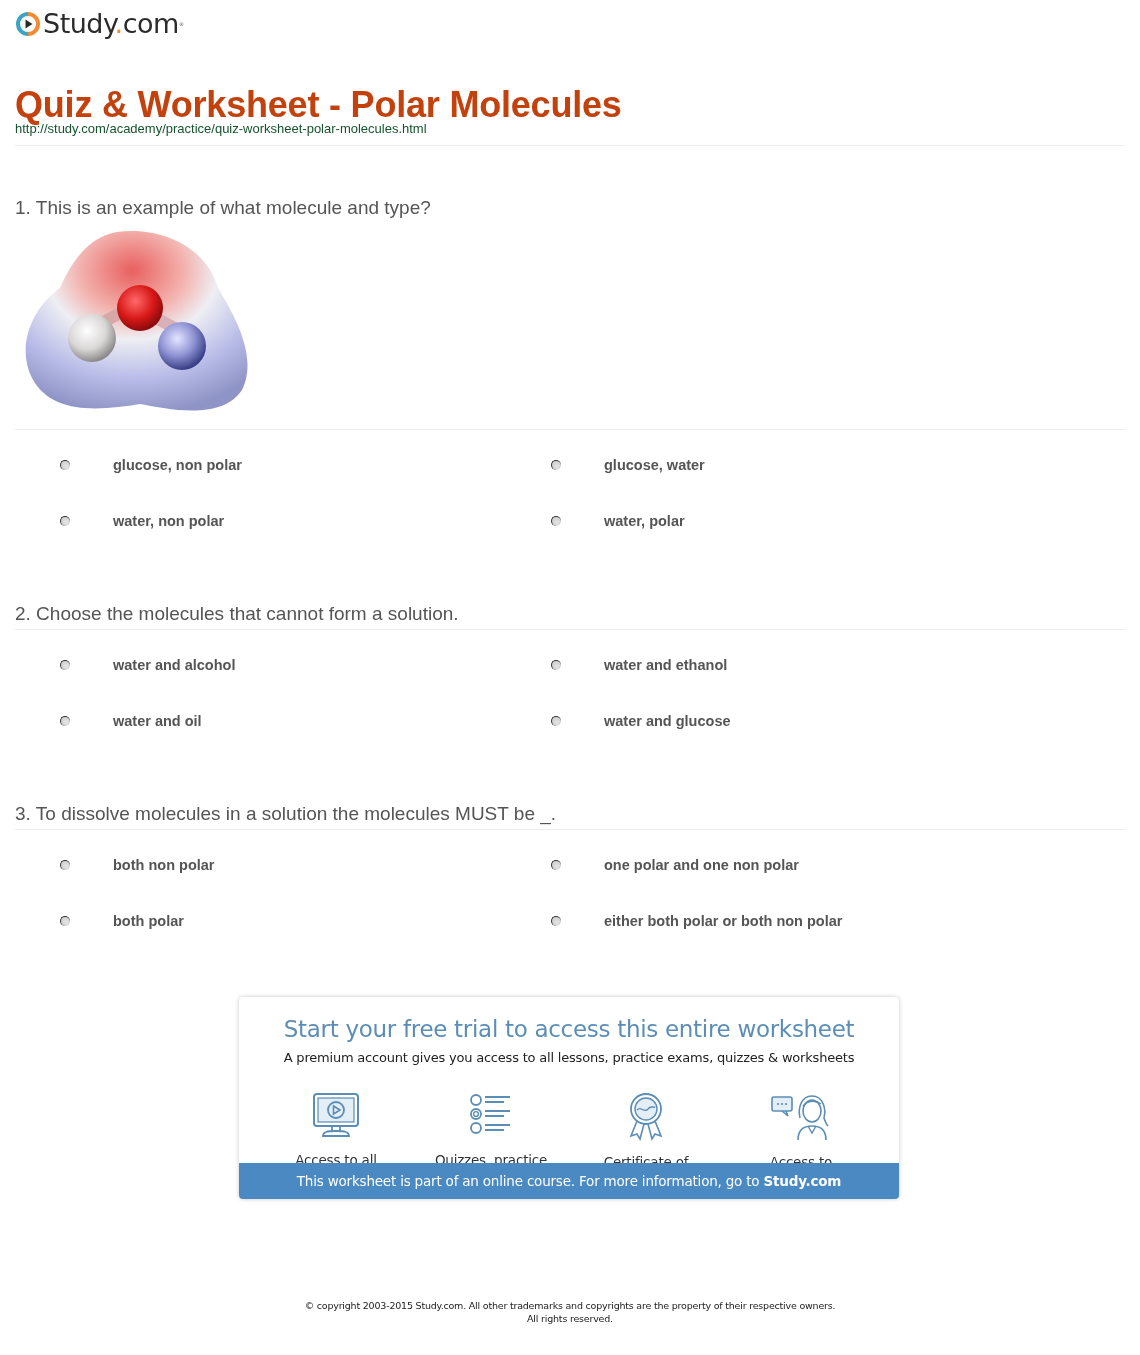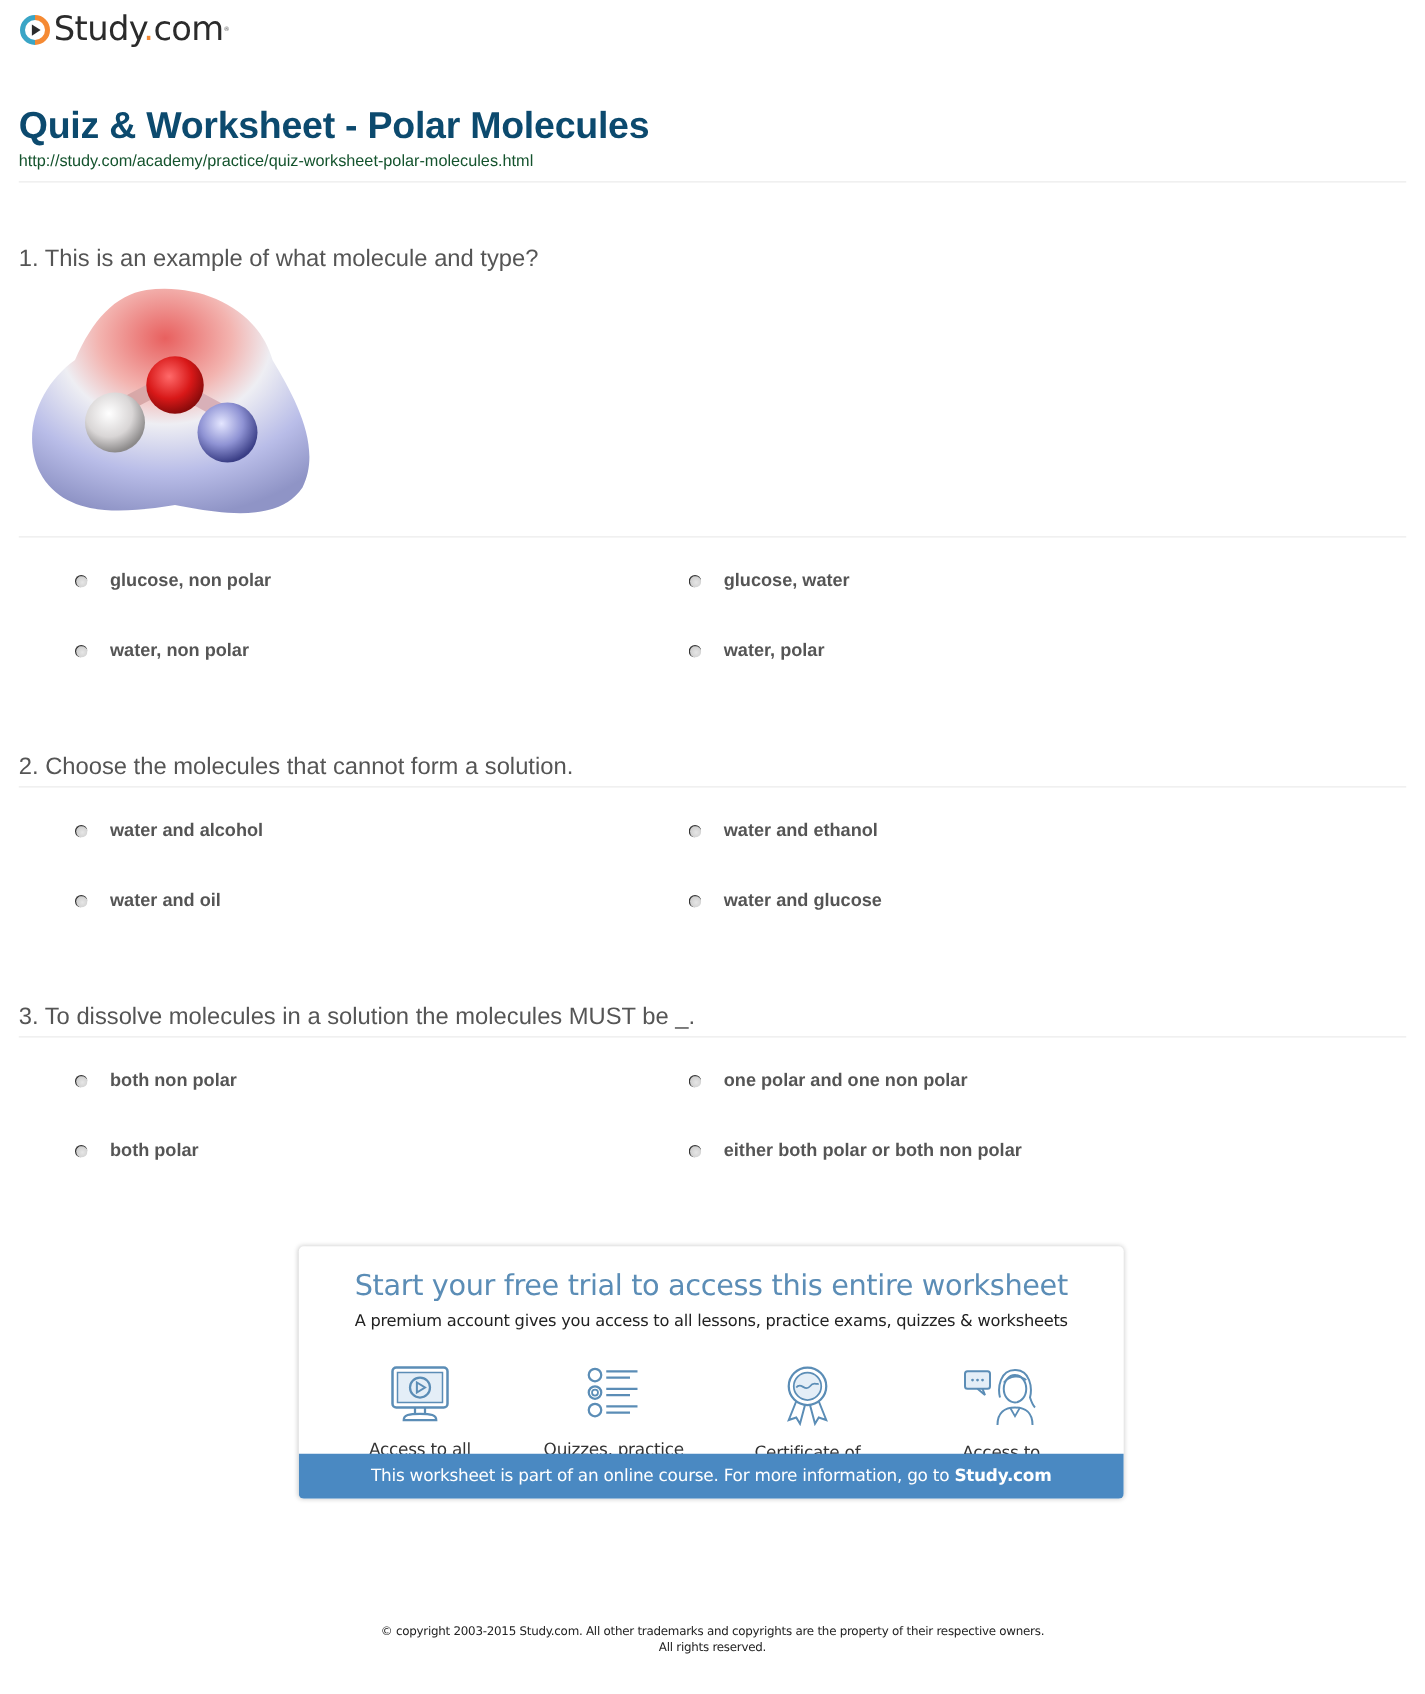--- a/index.html
+++ b/index.html
@@ -9,28 +9,28 @@
   .logo { position: absolute; display: flex; align-items: center; }
   .logo .mark { position: relative; border-radius: 50%; }
   .logo .word { font-family: "DejaVu Sans", sans-serif; color: #2b2b2b; letter-spacing: -0.5px; }
   .logo .word .dot { color: #f58a33; }
   .logo .word .reg { font-size: 5px; vertical-align: top; color: #555; }
 
   #top-logo { left: 16px; top: 9px; }
   #top-logo .mark { width: 24px; height: 24px; margin-right: 3px; }
   #top-logo .word { font-size: 27px; line-height: 30px; }
 
-  .page-title { position: absolute; left: 15px; top: 84px; font-size: 30px; font-weight: bold; color: #0c4a6e; letter-spacing: -0.2px; }
+  .page-title { position: absolute; left: 15px; top: 84px; font-size: 36px; font-weight: bold; color: #c2410c; letter-spacing: -0.2px; }
   .page-url { position: absolute; left: 15px; top: 121px; font-size: 13px; color: #14532d; }
   .hr { position: absolute; left: 15px; right: 15px; height: 1px; background: #ececec; }
 
   .question { position: absolute; left: 15px; font-size: 19px; color: #555; }
   .molecule-image { position: absolute; left: 22px; top: 228px; width: 232px; height: 188px; }
 
-  .option { position: absolute; display: flex; align-items: center; font-size: 14.5px; font-weight: bold; color: #555; cursor: pointer; }
+  .option { position: absolute; display: flex; align-items: center; font-size: 14.5px; font-weight: bold; color: #555; cursor: pointer; gap: 25px; }
   .radio { width: 10px; height: 10px; border-radius: 50%; background: radial-gradient(circle at 55% 55%, #e6e6e6 0%, #cfcfcf 70%); border-left: 1.5px solid #333; border-top: 1.5px solid #333; margin-right: 18px; flex: none; }
 
   .promo { position: absolute; left: 239px; top: 997px; width: 660px; height: 202px; border-radius: 4px; background: #fff; box-shadow: 0 0 4px rgba(0,0,0,0.22); overflow: hidden; font-family: "DejaVu Sans", sans-serif; }
   .promo-title { position: absolute; left: 0; right: 0; top: 19px; text-align: center; font-size: 23px; color: #5b8db6; font-weight: normal; letter-spacing: -0.3px; }
   .promo-sub { position: absolute; left: 0; right: 0; top: 53px; text-align: center; font-size: 13px; color: #222; letter-spacing: -0.2px; }
   .feature { position: absolute; top: 95px; width: 160px; text-align: center; }
   .feature svg { display: block; margin: 0 auto; }
   .feature-label { margin-top: 10px; font-size: 13.5px; line-height: 20px; color: #333; white-space: pre-line; letter-spacing: -0.2px; }
   #promo-logo { left: 246px; top: 213px; }
   #promo-logo .mark { width: 22px; height: 22px; margin-right: 3px; }

